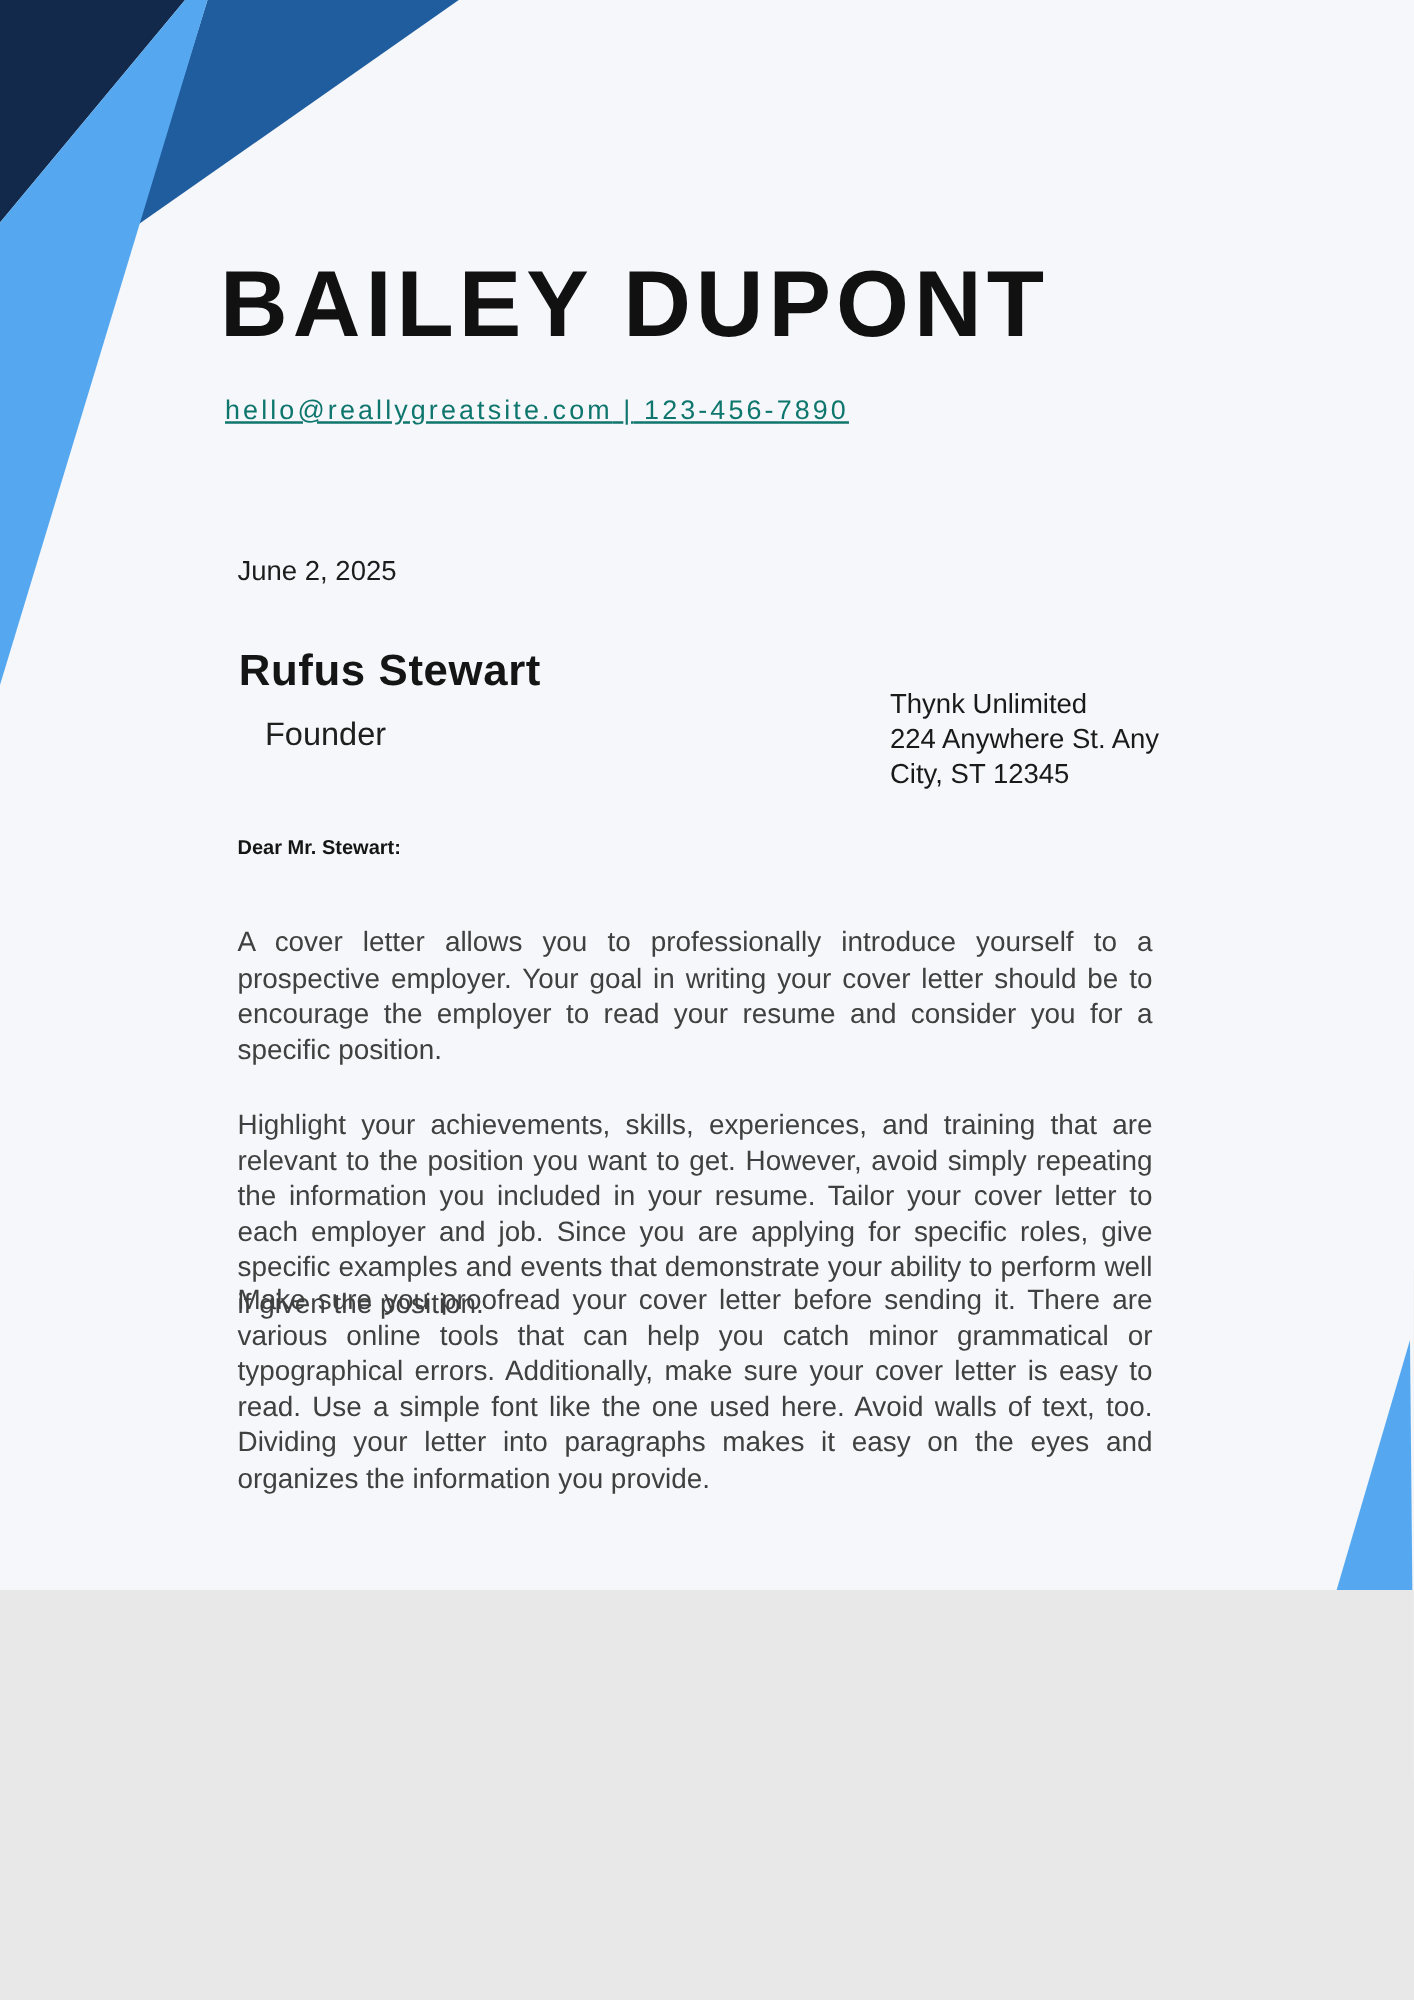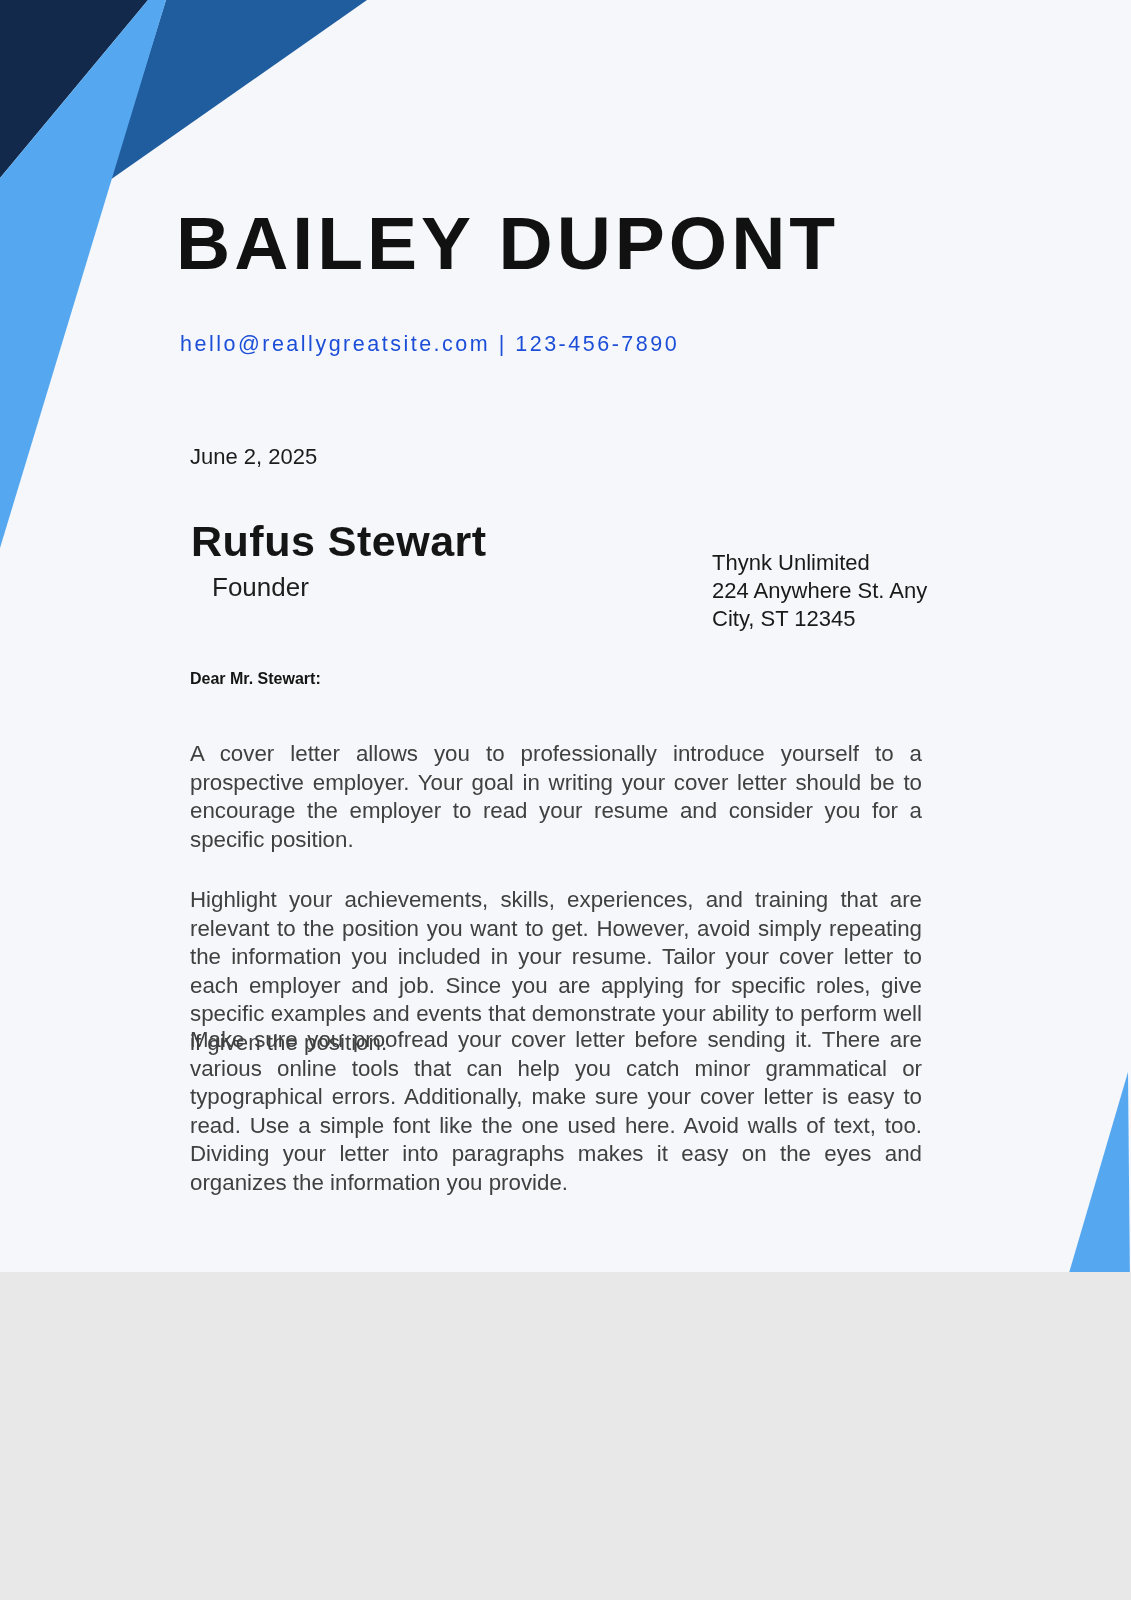--- a/index.html
+++ b/index.html
@@ -24,35 +24,36 @@
   .letter-title {
     left: 176px; top: 206px;
     font-size: 75px;
     font-weight: bold;
     letter-spacing: 4px;
     line-height: 1;
     color: #111111;
     white-space: nowrap;
   }
   .contact-line {
-    left: 180px; top: 332px;
+    left: 180px; top: 316px;
     font-size: 21.5px;
     letter-spacing: 2.5px;
     line-height: 1.2;
-    color: #1d4ed8;
+    color: #0f766e;
     white-space: nowrap;
+    text-decoration: underline;
   }
   .date-line {
     left: 190px; top: 444px;
     font-size: 22px;
     line-height: 1.2;
   }
   .recipient-name {
     left: 191px; top: 518px;
-    font-size: 43px;
+    font-size: 35px;
     font-weight: bold;
     letter-spacing: 0.5px;
     line-height: 1.1;
     color: #151515;
   }
   .recipient-title {
     left: 192px; top: 572px;
     font-size: 26px;
     line-height: 1.2;
     color: #1f1f1f;

